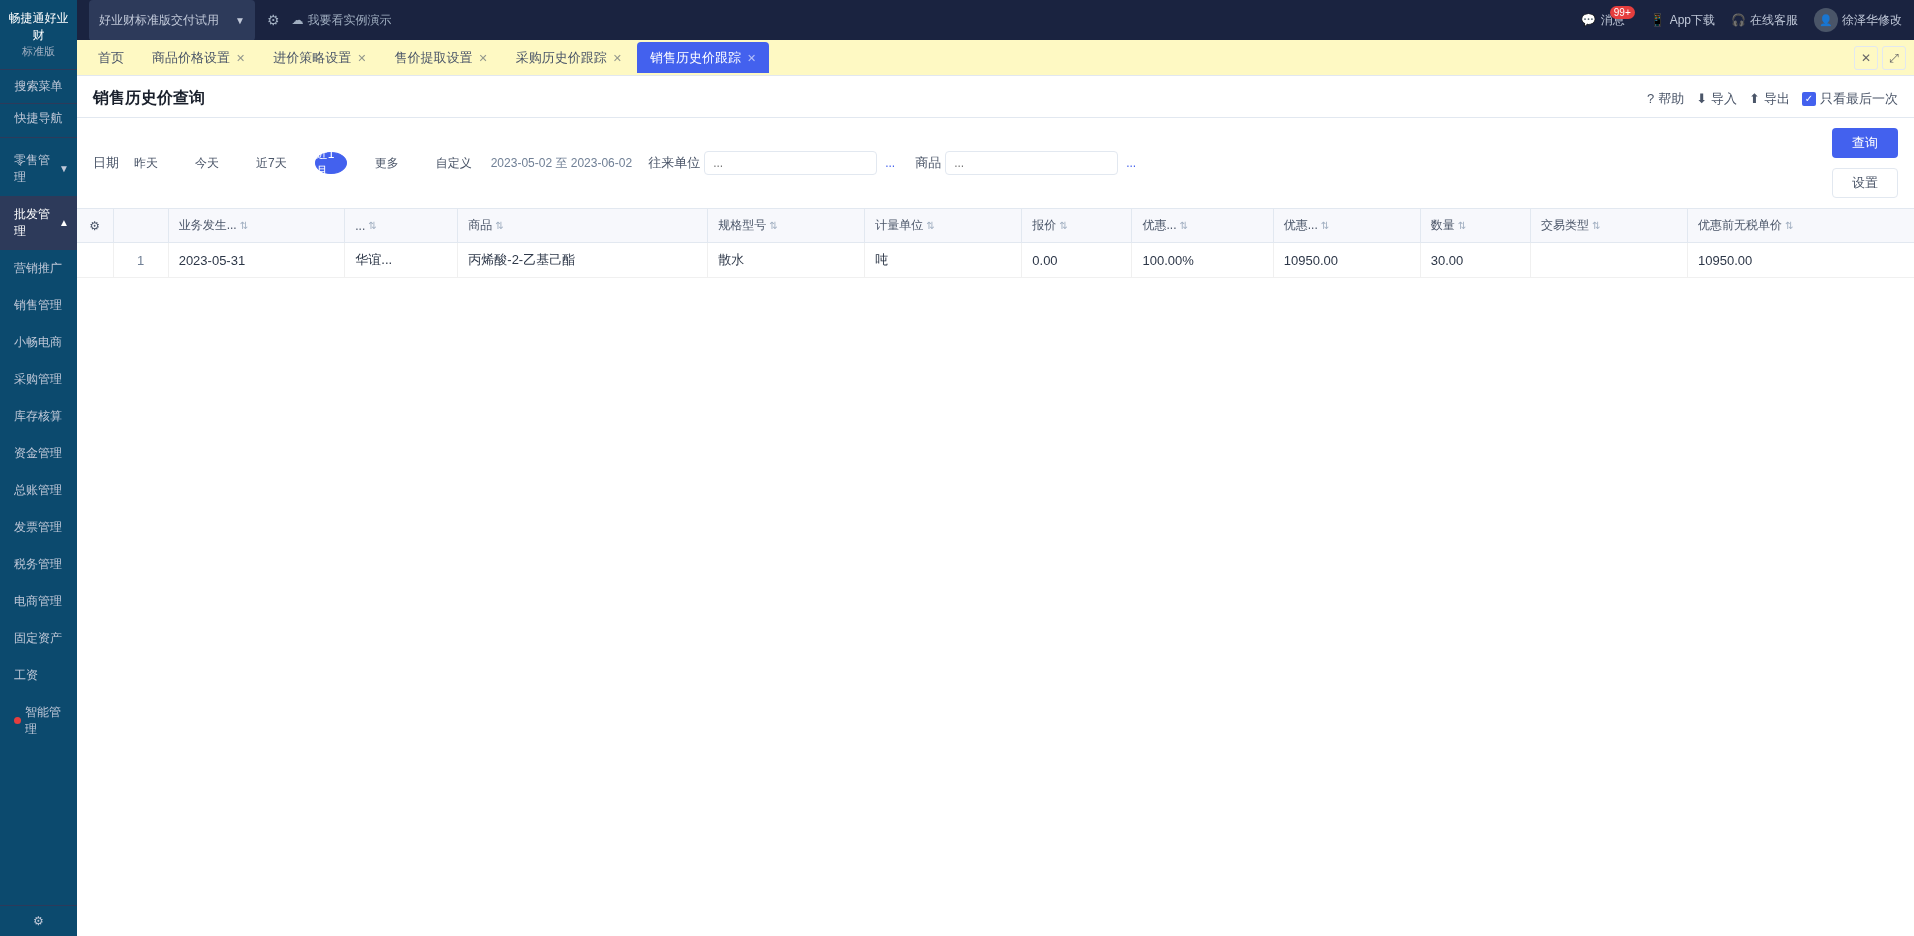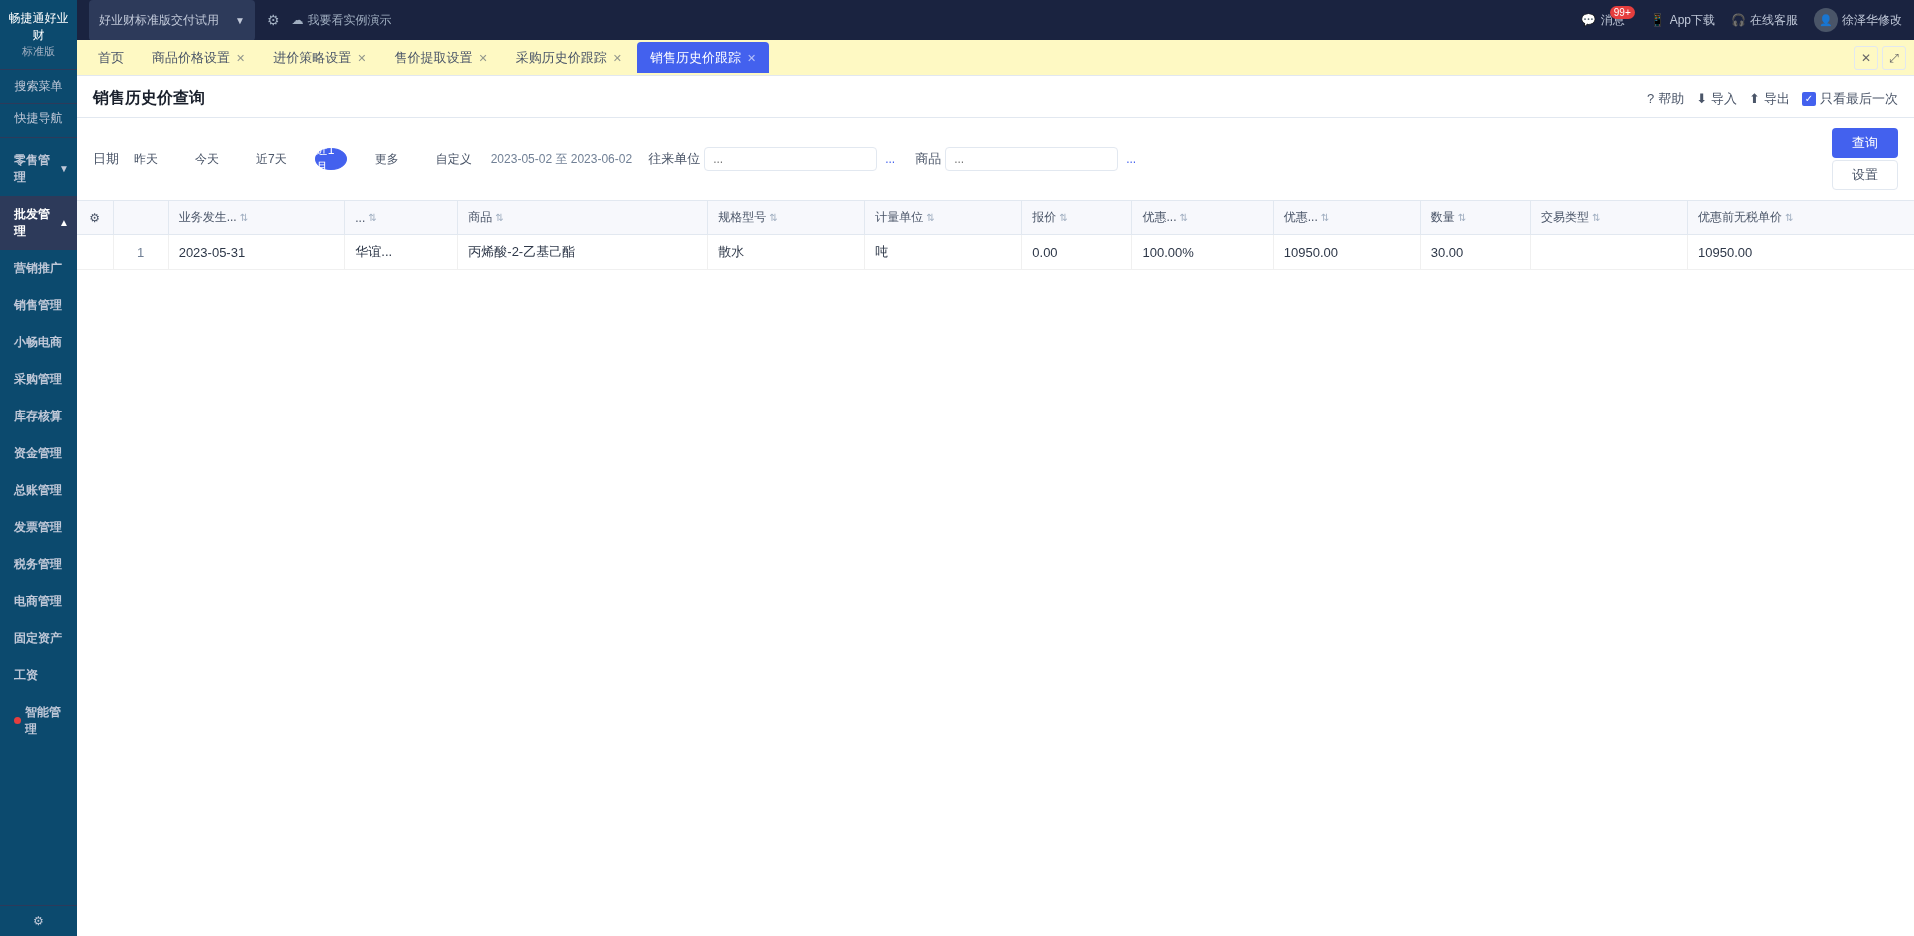--- a/index.html
+++ b/index.html
@@ -5,21 +5,21 @@
     * { box-sizing: border-box; margin: 0; padding: 0; }
     body { font-family: 'Microsoft YaHei', 'PingFang SC', sans-serif; font-size: 13px; background: #f0f2f5; display: flex; height: 936px; overflow: hidden; }
 
     
     .sidebar { width: 77px; background: #0c4a6e; color: #a0aec0; display: flex; flex-direction: column; height: 100%; flex-shrink: 0; }
     .sidebar-logo { padding: 10px 8px; border-bottom: 1px solid #2d3a5a; text-align: center; }
     .sidebar-logo .logo-text { color: #fff; font-size: 12px; line-height: 1.4; }
     .sidebar-logo .logo-sub { color: #a0aec0; font-size: 11px; }
     .sidebar-search { padding: 8px 6px; color: #c0c8d8; font-size: 12px; text-align: center; cursor: pointer; border-bottom: 1px solid #2d3a5a; }
     .sidebar-nav { padding: 6px 6px; color: #c0c8d8; font-size: 12px; text-align: center; cursor: pointer; }
-    .sidebar-item { padding: 10px 6px; color: #c0c8d8; font-size: 12px; text-align: center; cursor: pointer; display: flex; align-items: center; justify-content: space-between; padding-left: 14px; padding-right: 8px; font-weight: bold; }
+    .sidebar-item { padding: 10px 6px; color: #c0c8d8; font-size: 12px; text-align: center; cursor: pointer; display: flex; align-items: center; justify-content: space-between; padding-left: 14px; padding-right: 8px; }
     .sidebar-item.active { background: #2d3a5a; color: #fff; }
     .sidebar-item .item-label { flex: 1; text-align: left; }
     .sidebar-item .arrow { font-size: 10px; }
     .sidebar-divider { height: 1px; background: #2d3a5a; margin: 4px 0; }
     .sidebar-bottom { margin-top: auto; padding: 8px 6px; color: #c0c8d8; font-size: 12px; text-align: center; cursor: pointer; border-top: 1px solid #2d3a5a; }
     .sidebar-item .red-dot { width: 7px; height: 7px; background: #e53e3e; border-radius: 50%; margin-right: 4px; flex-shrink: 0; }
 
     
     .main { flex: 1; display: flex; flex-direction: column; overflow: hidden; }
 
@@ -251,21 +251,21 @@
       <div class="filter-input-group">
         <span class="filter-label">往来单位</span>
         <input class="filter-input" type="text" placeholder="..." style="">
         <span class="filter-more-btn">...</span>
       </div>
       <div class="filter-input-group">
         <span class="filter-label">商品</span>
         <input class="filter-input" type="text" placeholder="..." style="">
         <span class="filter-more-btn">...</span>
       </div>
-      <div style="display:flex; flex-direction:column; gap:2px; margin-left:auto;">
+      <div style="display:flex; flex-direction:column; gap:10px; margin-left:auto;">
         <button class="query-btn">查询</button>
         <button class="settings-btn">设置</button>
       </div>
     </div>
 
     <div class="table-container">
       <table>
         <thead>
           <tr>
             <th class="th-gear">

